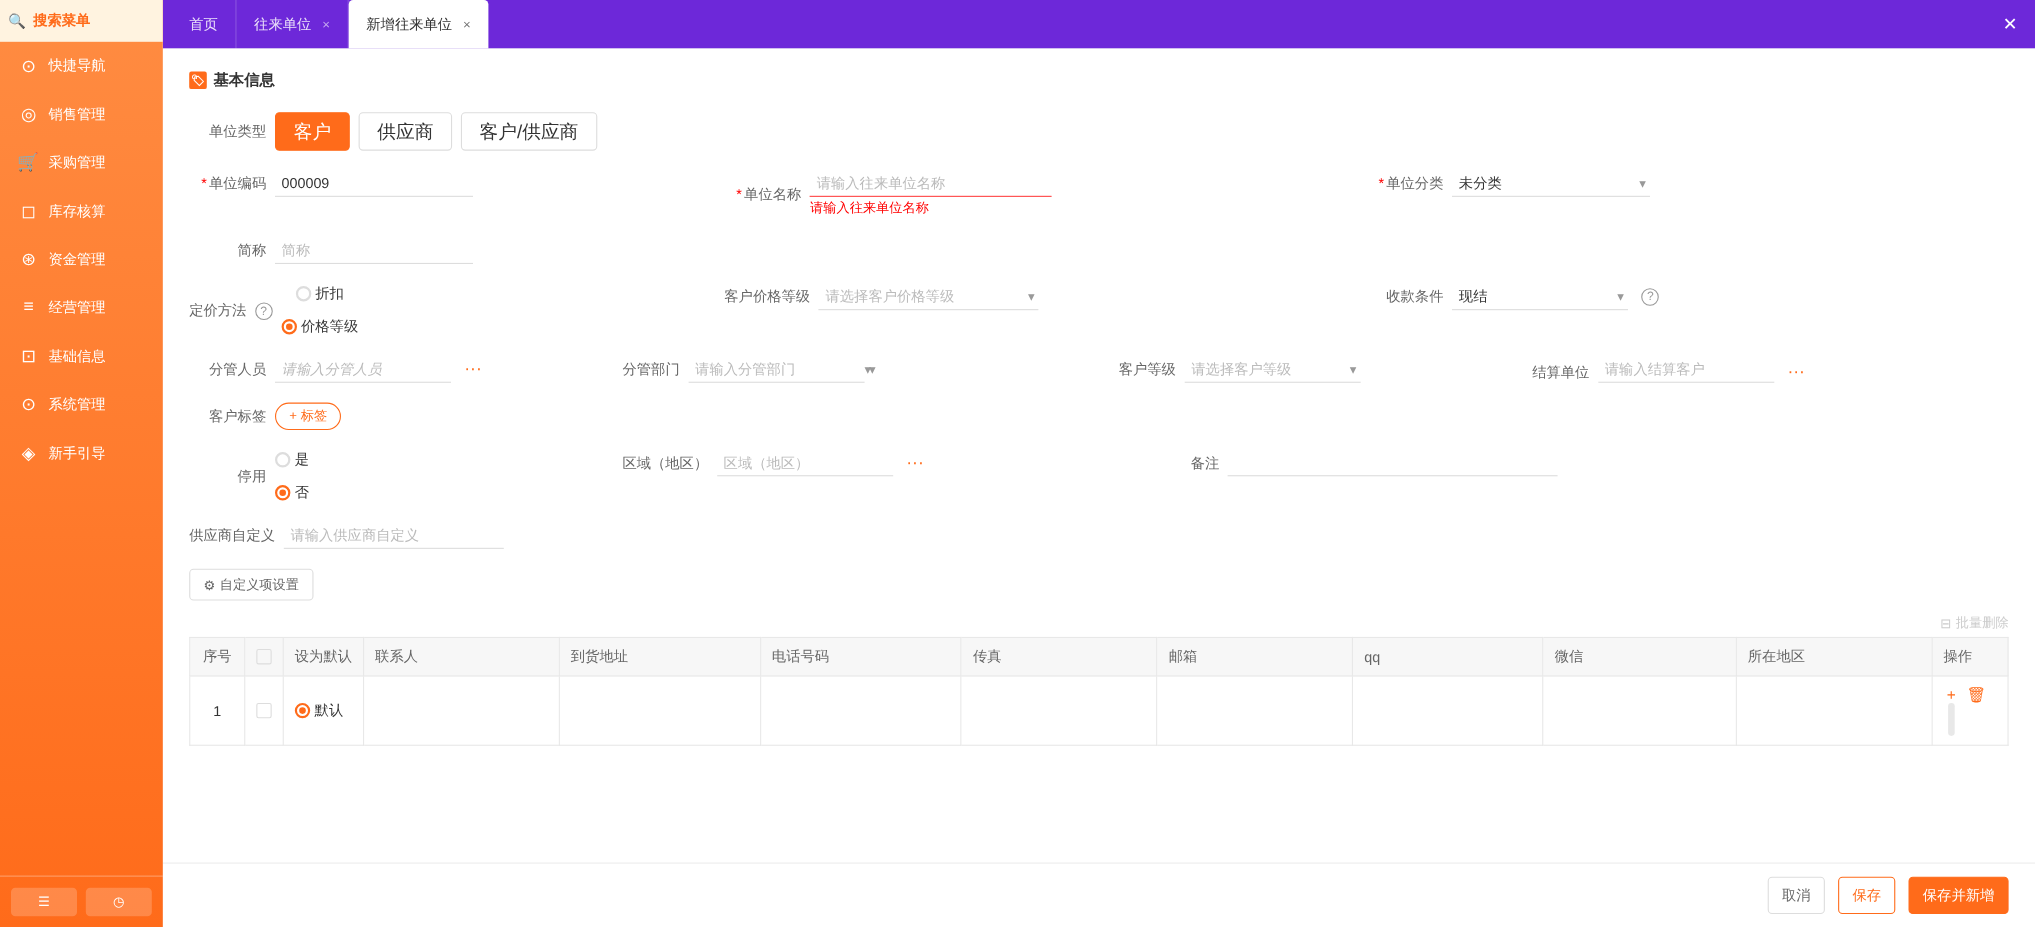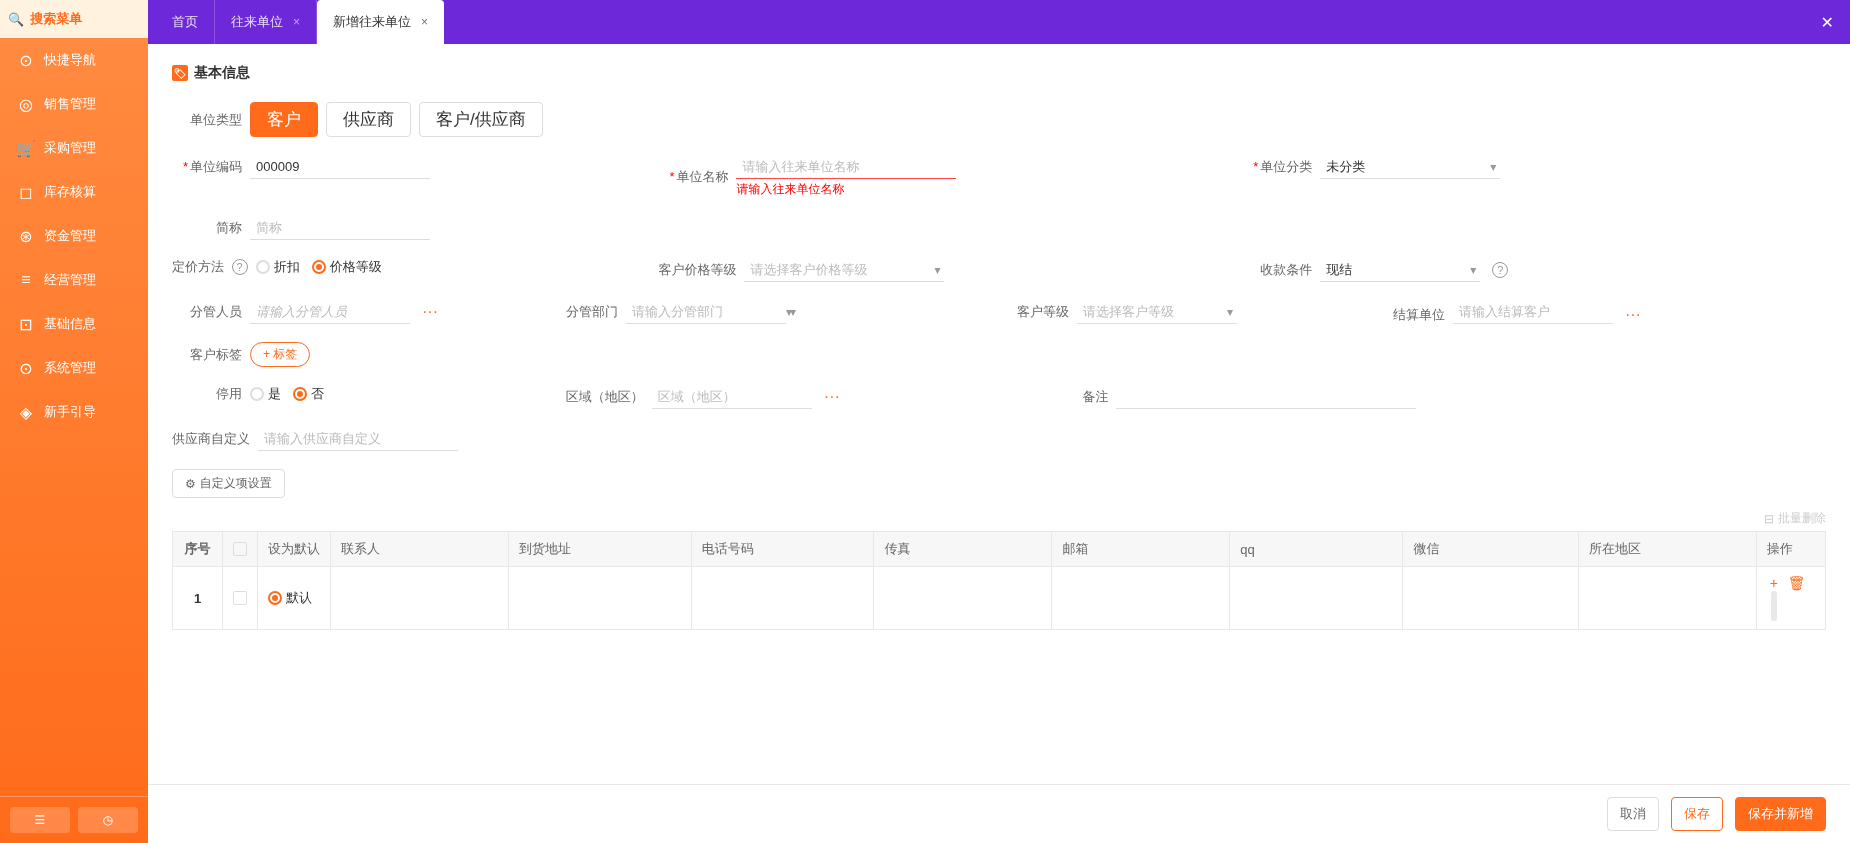--- a/index.html
+++ b/index.html
@@ -237,20 +237,21 @@
       color: #999;
       pointer-events: none;
       font-size: 12px;
     }
 
     
     .radio-group {
       display: flex;
       align-items: center;
       gap: 12px;
+      flex-direction: column;
     }
     .radio-item {
       display: flex;
       align-items: center;
       gap: 4px;
       cursor: pointer;
       font-size: 13px;
       color: #333;
     }
     .radio-circle {
@@ -325,21 +326,21 @@
       color: #666;
       white-space: nowrap;
     }
     .data-table td {
       border: 1px solid #e8e8e8;
       padding: 8px 10px;
       color: #333;
       vertical-align: middle;
     }
     .data-table .checkbox-col { width: 32px; text-align: center; }
-    .data-table .num-col { width: 50px; text-align: center; font-weight: bold; }
+    .data-table .num-col { width: 50px; text-align: center; }
 
     
     .cb {
       width: 14px;
       height: 14px;
       border: 1px solid #ddd;
       border-radius: 2px;
       cursor: pointer;
     }
 

